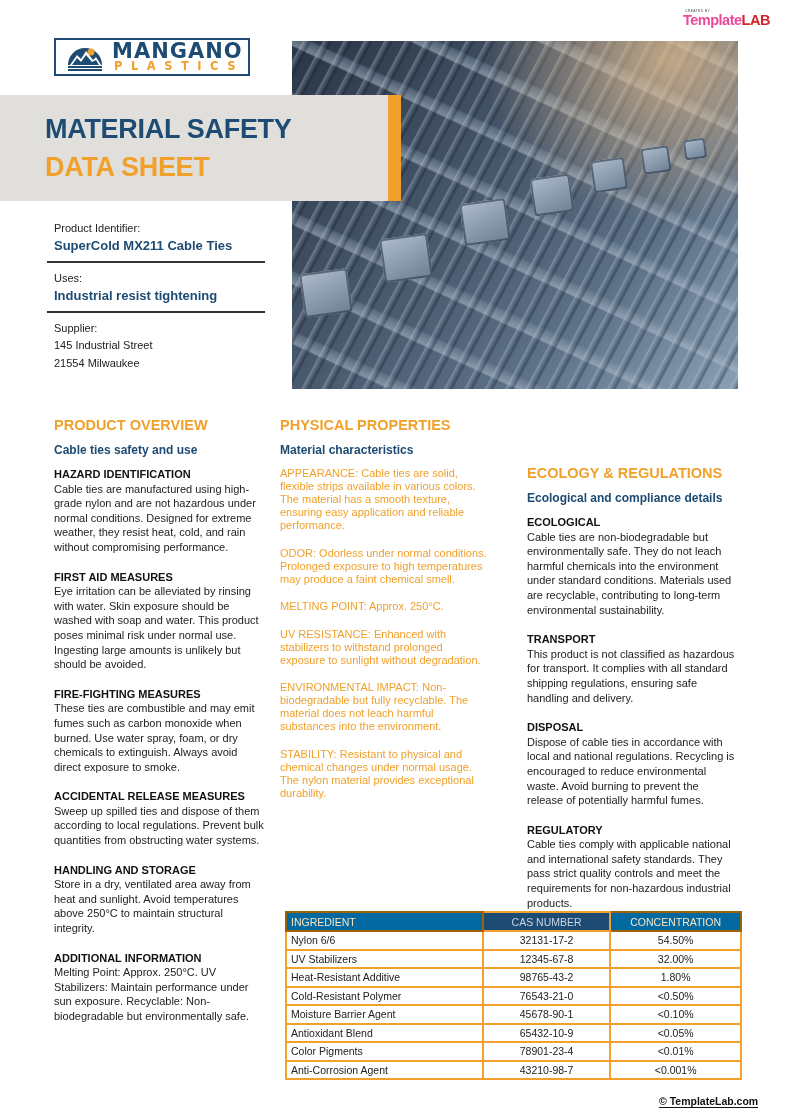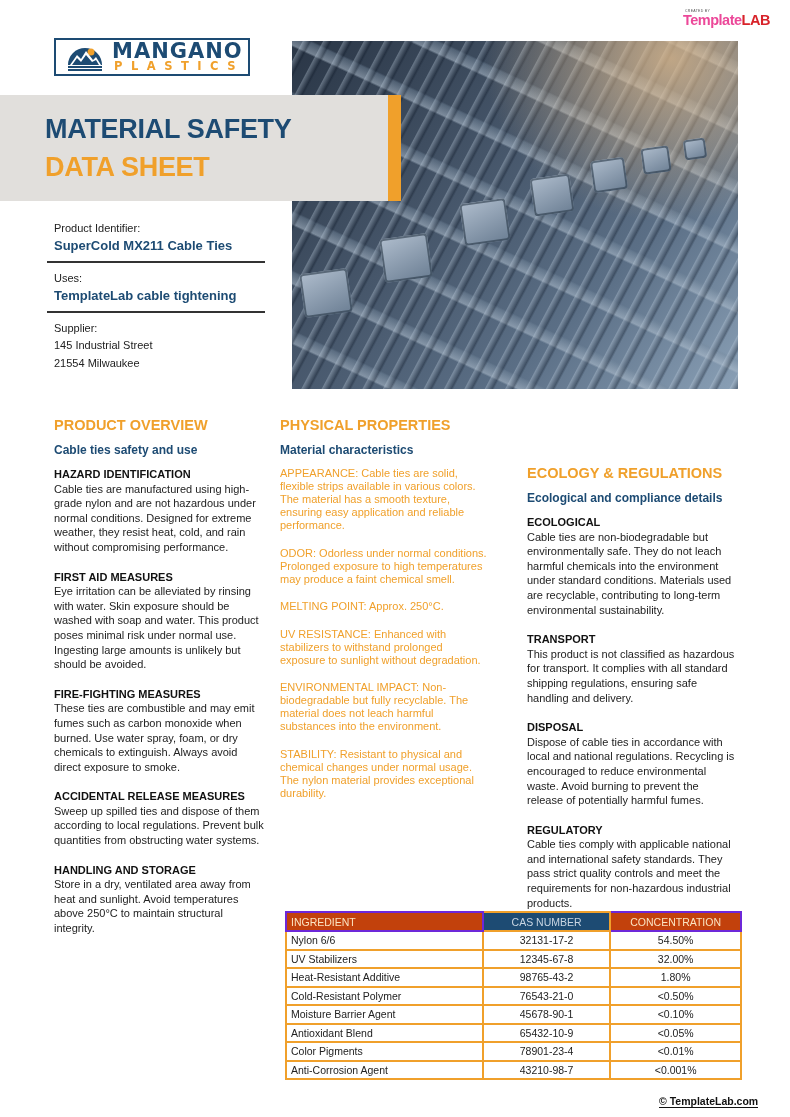--- a/index.html
+++ b/index.html
@@ -41,21 +41,21 @@
   .col-sub { font-size: 12px; font-weight: bold; color: #1d4b73; margin-top: 9px; line-height: 14px; }
   .sec { margin-top: 10px; }
   .sec + .sec { margin-top: 15px; }
   .sec-t { font-size: 11px; font-weight: bold; color: #111; line-height: 14.6px; }
   .sec-b { font-size: 11px; color: #222; line-height: 14.6px; }
   .para { font-size: 11px; color: #f0a02b; line-height: 13px; }
   .para + .para { margin-top: 14.6px; }
   .para-first { margin-top: 10px; }
 
   .tbl { position: absolute; left: 285px; top: 911px; width: 457px; border-collapse: collapse; border: 2px solid #f0a02b; }
-  .tbl th { height: 19px; font-size: 10.5px; font-weight: normal; color: #fbe4c2; background: #c2410c; border: 2px solid #6d28d9; padding: 0 4px; text-align: center; }
+  .tbl th { height: 19px; font-size: 10.5px; font-weight: normal; color: #fbe4c2; background: #0369a1; border: 2px solid #a16207; padding: 0 4px; text-align: center; }
   .tbl th.ing { text-align: left; }
   .tbl th.cas { background: #1d4b73; color: #c9d6e3; border: 2px solid #f0a02b; }
   .tbl td { height: 18.5px; font-size: 10.5px; color: #222; border: 2px solid #f0a02b; padding: 0 4px; text-align: center; }
   .tbl td.ing { text-align: left; }
 
   .footer { position: absolute; left: 659px; top: 1095px; font-size: 10.5px; font-weight: bold; color: #111; border-bottom: 1px solid #111; line-height: 12px; }
 </style>
 </head>
 <body>
 
@@ -90,21 +90,21 @@
 <div class="title-box"></div>
 <div class="title-accent"></div>
 <div class="title-1">MATERIAL SAFETY</div>
 <div class="title-2">DATA SHEET</div>
 
 <div class="info">
   <div class="lbl">Product Identifier:</div>
   <div class="val">SuperCold MX211 Cable Ties</div>
   <div class="sep"></div>
   <div class="lbl">Uses:</div>
-  <div class="val">TemplateLab cable tightening</div>
+  <div class="val">Industrial resist tightening</div>
   <div class="sep"></div>
   <div class="lbl">Supplier:</div>
   <div class="plain">145 Industrial Street</div>
   <div class="plain">21554 Milwaukee</div>
 </div>
 
 <div class="col" style="left:54px;">
   <div class="col-h">PRODUCT OVERVIEW</div>
   <div class="col-sub">Cable ties safety and use</div>
   <div class="sec">
@@ -119,20 +119,24 @@
     <div class="sec-t">FIRE-FIGHTING MEASURES</div>
     <div class="sec-b">These ties are combustible and may emit fumes such as carbon monoxide when burned. Use water spray, foam, or dry chemicals to extinguish. Always avoid direct exposure to smoke.</div>
   </div>
   <div class="sec">
     <div class="sec-t">ACCIDENTAL RELEASE MEASURES</div>
     <div class="sec-b">Sweep up spilled ties and dispose of them according to local regulations. Prevent bulk quantities from obstructing water systems.</div>
   </div>
   <div class="sec">
     <div class="sec-t">HANDLING AND STORAGE</div>
     <div class="sec-b">Store in a dry, ventilated area away from heat and sunlight. Avoid temperatures above 250°C to maintain structural integrity.</div>
+  </div>
+  <div class="sec">
+    <div class="sec-t">ADDITIONAL INFORMATION</div>
+    <div class="sec-b">Melting Point: Approx. 250°C. UV Stabilizers: Maintain performance under sun exposure. Recyclable: Non-biodegradable but environmentally safe.</div>
   </div>
 </div>
 
 <div class="col" style="left:280px;">
   <div class="col-h">PHYSICAL PROPERTIES</div>
   <div class="col-sub">Material characteristics</div>
   <div class="para para-first">APPEARANCE: Cable ties are solid, flexible strips available in various colors. The material has a smooth texture, ensuring easy application and reliable performance.</div>
   <div class="para">ODOR: Odorless under normal conditions. Prolonged exposure to high temperatures may produce a faint chemical smell.</div>
   <div class="para">MELTING POINT: Approx. 250°C.</div>
   <div class="para">UV RESISTANCE: Enhanced with stabilizers to withstand prolonged exposure to sunlight without degradation.</div>

